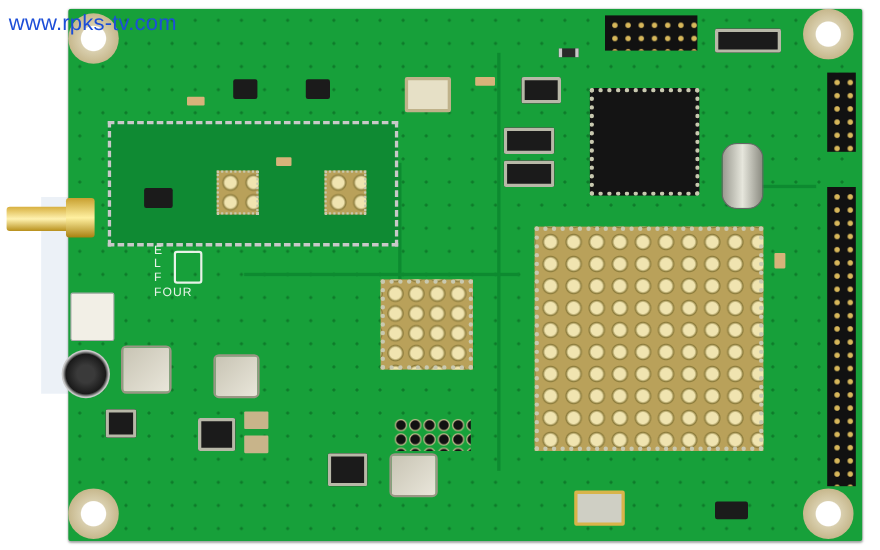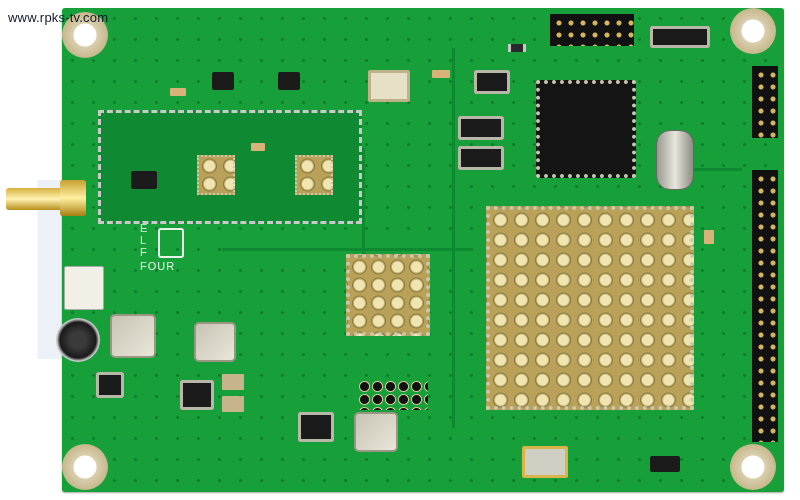--- a/index.html
+++ b/index.html
@@ -1,19 +1,19 @@
 <!DOCTYPE html>
 <html><head>
 <meta charset="utf-8">
 <style>
   html,body{margin:0;padding:0;}
   body{width:800px;height:500px;position:relative;overflow:hidden;background:#ffffff;font-family:"Liberation Sans",sans-serif;}
   .bgmark{position:absolute;left:0;top:150px;width:800px;height:250px;opacity:.08;}
   .bgmark span{position:absolute;font-size:260px;font-weight:bold;color:#1a5aa8;font-family:"Liberation Sans",sans-serif;}
-  .watermark{position:absolute;left:8px;top:10px;font-size:13px;color:#0f172a;z-index:10;letter-spacing:.2px;}
+  .watermark{position:absolute;left:8px;top:10px;font-size:20px;color:#1d4ed8;z-index:10;letter-spacing:.2px;}
   .board{position:absolute;left:62px;top:8px;width:722px;height:484px;background:#17a03a;border-radius:3px;
     background-image:radial-gradient(circle at 50% 50%, #0e7a2a 1.2px, transparent 1.6px);background-size:21px 21px;
     box-shadow:0 1px 2px rgba(0,0,0,.35);}
   .hole{position:absolute;width:46px;height:46px;border-radius:50%;background:#cdbf98;
     background-image:radial-gradient(circle,#ffffff 11px,#d9cfae 12px,#c6b78c 23px);}
   .hole::after{content:"";position:absolute;left:14px;top:14px;width:18px;height:18px;border-radius:50%;background:#fff;}
   .chip{position:absolute;background:#1b1b1b;border-radius:2px;}
   .chip.pins{box-shadow:0 0 0 3px #b8b8a8 inset;}
   .qfp{position:absolute;background:#141414;border:4px dotted #c9c9b0;border-radius:2px;}
   .sink{position:absolute;border:4px dotted #c9c9b0;background:#b9a15a;

